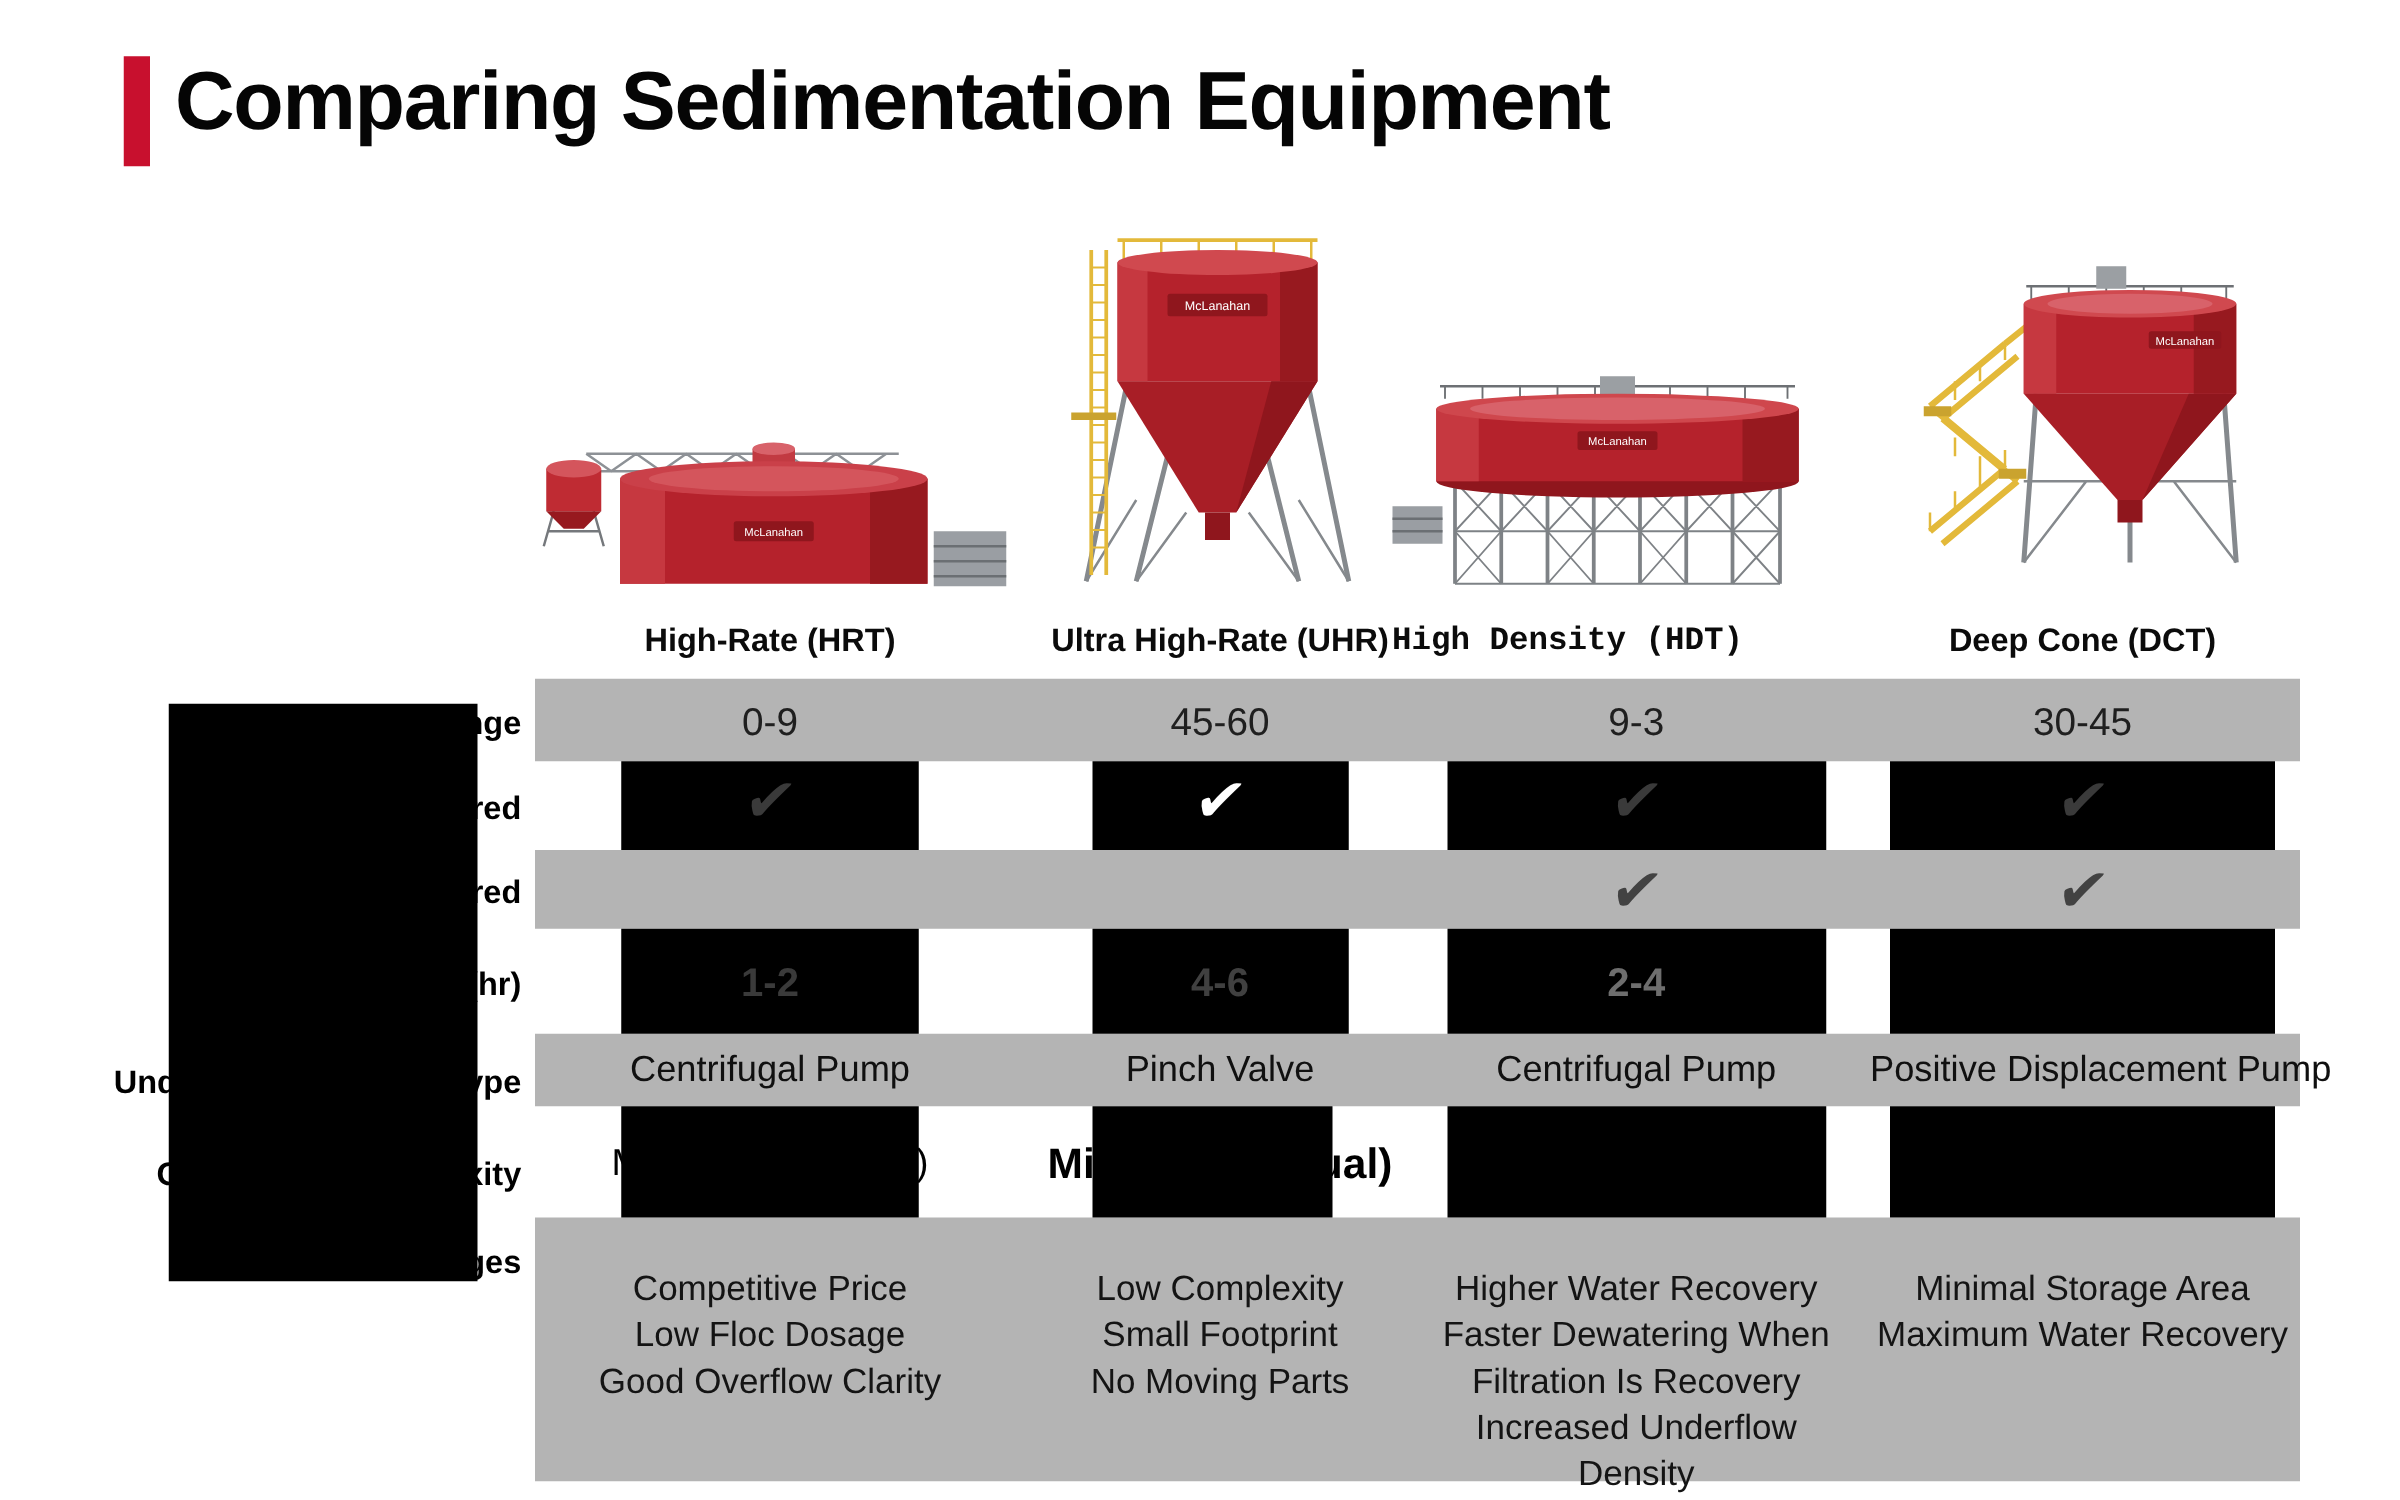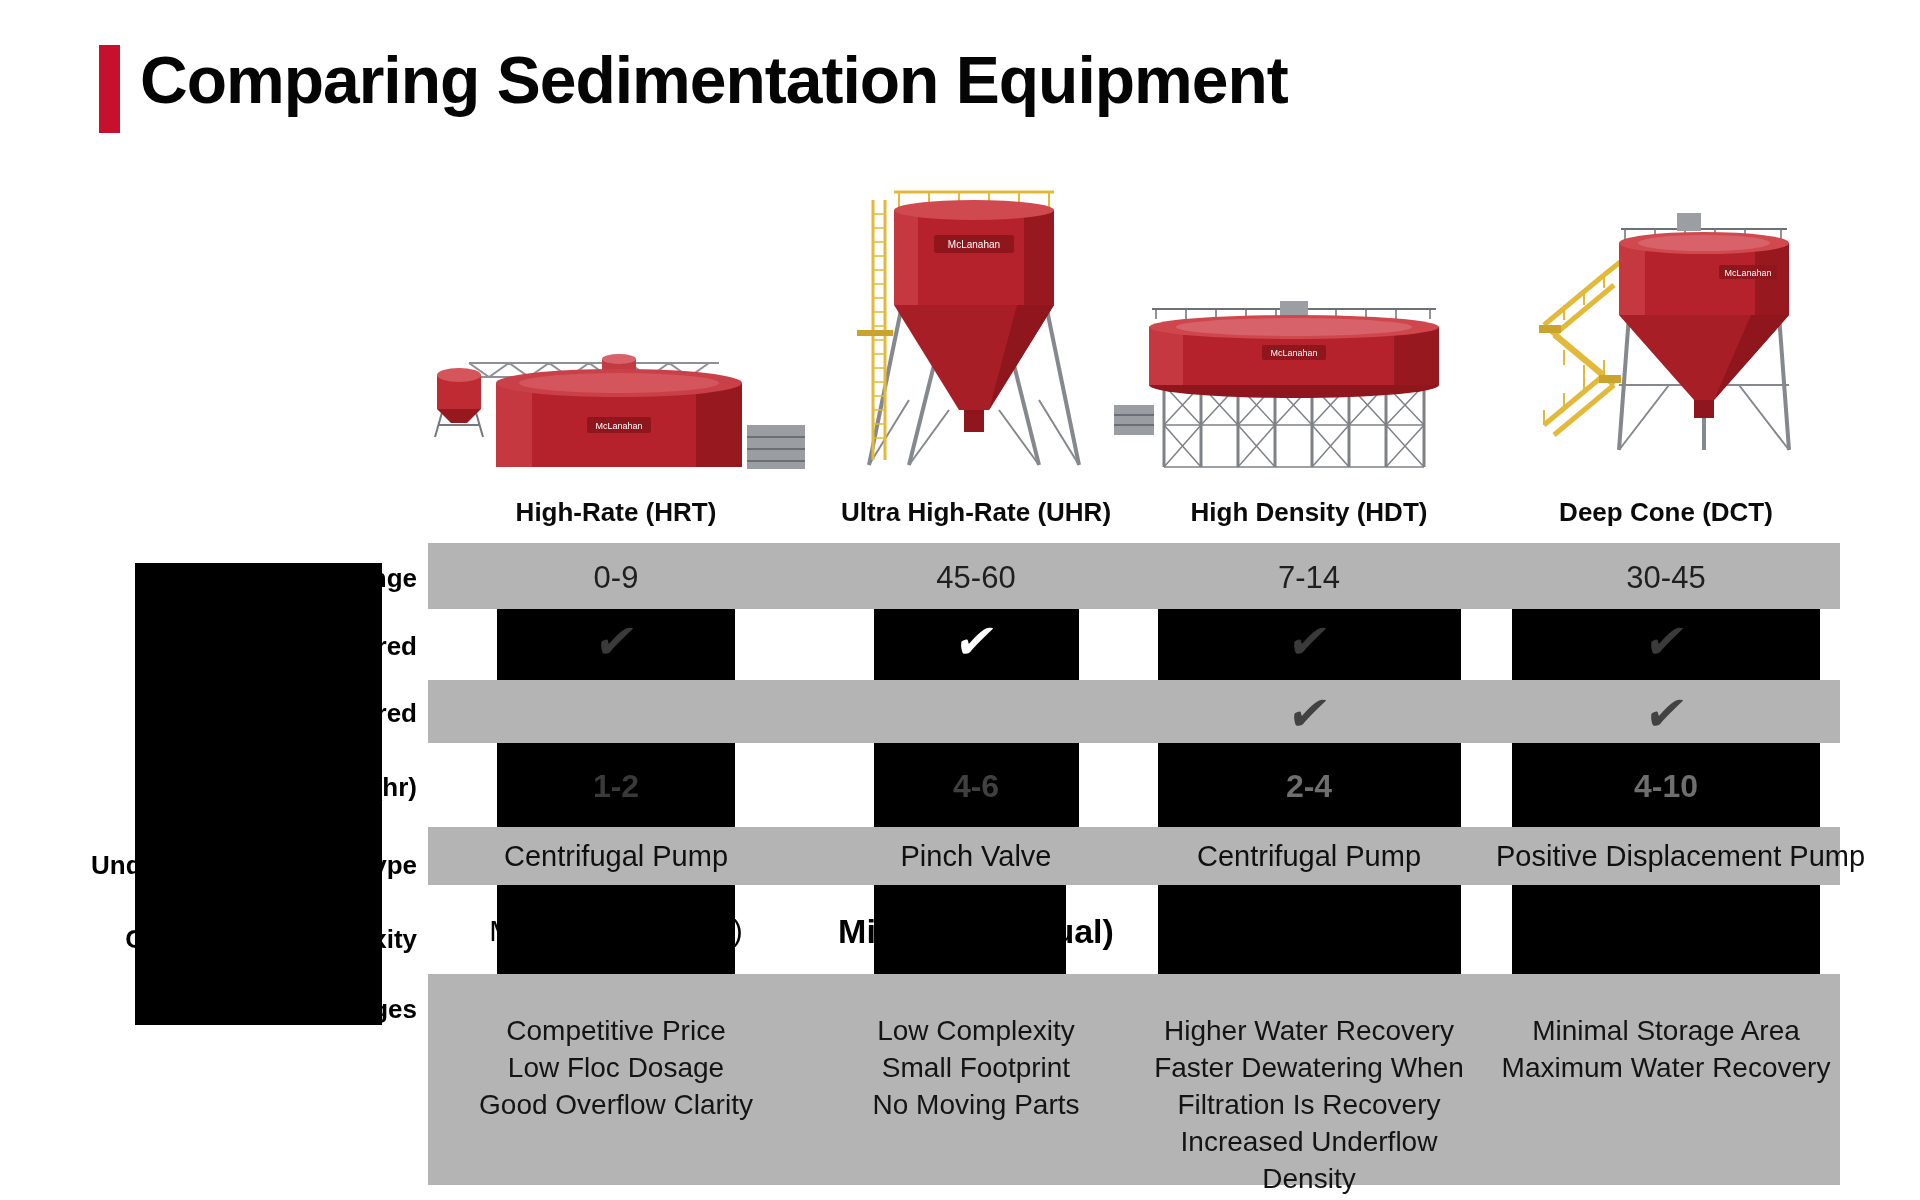--- a/index.html
+++ b/index.html
@@ -17,21 +17,21 @@
   .m1{left:385px;top:325px;}
   .m2{left:815px;top:180px;}
   .m3{left:1070px;top:285px;}
   .m4{left:1495px;top:185px;}
 
   
   .col-header{position:absolute;top:496px;height:32px;font-size:26px;font-weight:700;
               color:#0b0b0b;text-align:center;line-height:32px;white-space:nowrap;}
   .ch1{left:422px;width:340px;}
   .ch2{left:782px;width:340px;}
-  .ch3{left:1115px;width:340px;}
+  .ch3{left:1060px;width:340px;font-family:Liberation Mono, monospace;}
   .ch4{left:1472px;width:340px;}
 
   
   .band{position:absolute;left:404px;width:1412px;background:#b4b4b4;}
   .band-r1{top:543px;height:66px;}
   .band-r3{top:680px;height:63px;}
   .band-r5{top:827px;height:58px;}
   .band-r7{top:974px;height:211px;}
 
   
@@ -209,35 +209,34 @@
   <div class="cell col2 row4"></div>
   <div class="cell col3 row4"></div>
   <div class="cell col4 row4"></div>
   <div class="cell col1 row6"></div>
   <div class="cell col2 row6" style="width:192px;"></div>
   <div class="cell col3 row6"></div>
   <div class="cell col4 row6"></div>
 
   <div class="val vc1 r1-val">0-9</div>
   <div class="val vc2 r1-val">45-60</div>
-  <div class="val vc3 r1-val">7-14</div>
+  <div class="val vc3 r1-val">9-3</div>
   <div class="val vc4 r1-val">30-45</div>
 
   <div class="check chk-r2 chk-grey val vc1">✔</div>
   <div class="check chk-r2 chk-white val vc2">✔</div>
   <div class="check chk-r2 chk-grey val vc3">✔</div>
   <div class="check chk-r2 chk-grey val vc4">✔</div>
 
   <div class="check chk-r3 chk-band val vc3">✔</div>
   <div class="check chk-r3 chk-band val vc4">✔</div>
 
   <div class="val vc1 r4-val r4-c1">1-2</div>
   <div class="val vc2 r4-val r4-c2">4-6</div>
   <div class="val vc3 r4-val r4-c3">2-4</div>
-  <div class="val vc4 r4-val r4-c4">4-10</div>
 
   <div class="val vc1 r5-val">Centrifugal Pump</div>
   <div class="val vc2 r5-val">Pinch Valve</div>
   <div class="val vc3 r5-val">Centrifugal Pump</div>
   <div class="val vc4 r5-val">Positive Displacement Pump</div>
 
   <div class="val vc1 r6-c1">Moderate (Manual)</div>
   <div class="val vc2 r6-c2">Minimal (Manual)</div>
   <div class="val vc3 r6-c3">Moderate (Automated)</div>
   <div class="val vc4 r6-c4">High (Automated)</div>

